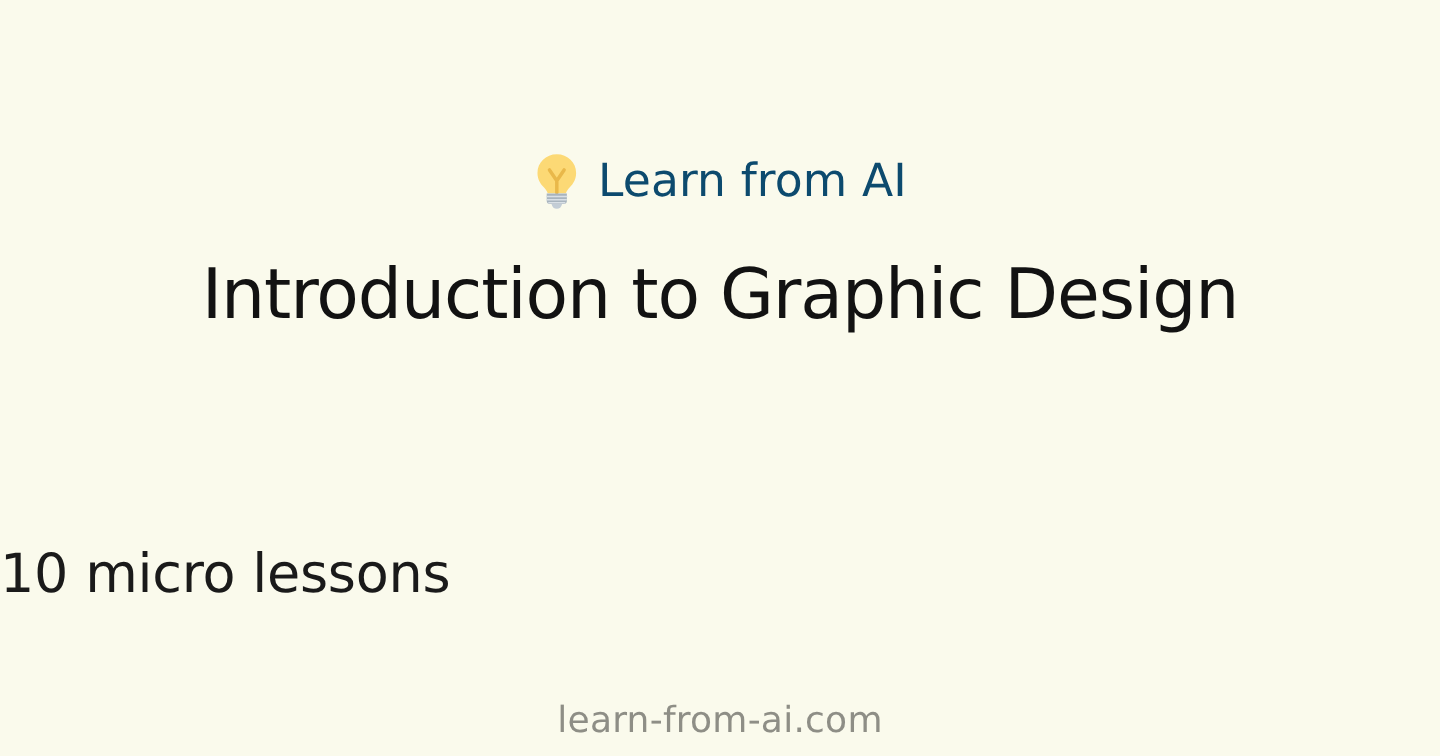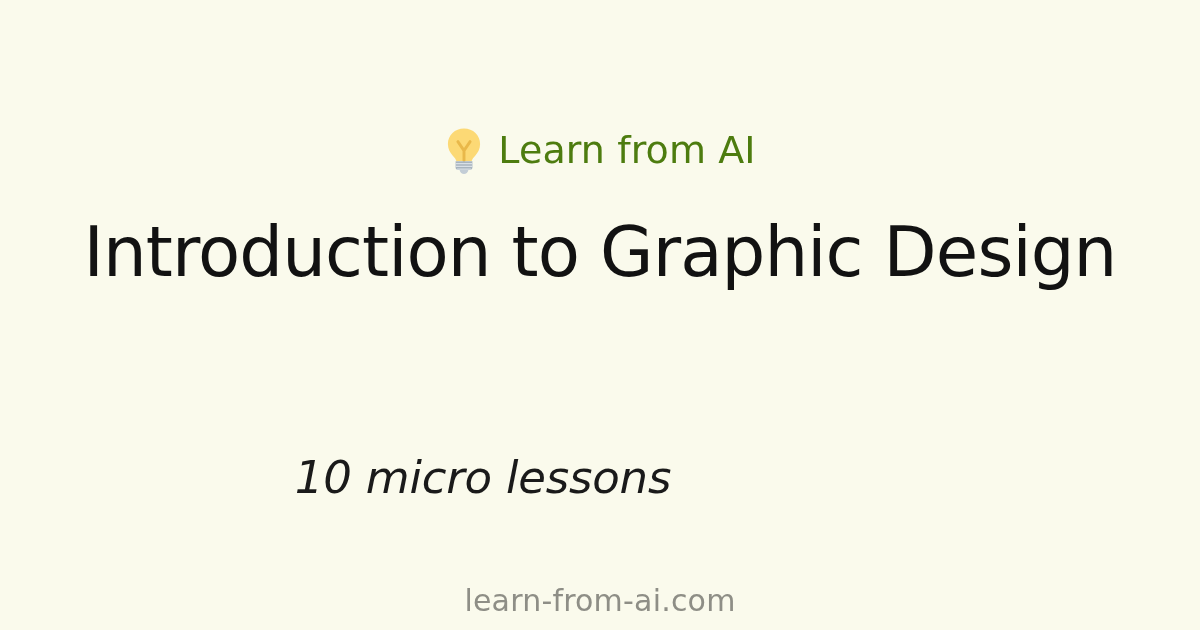--- a/index.html
+++ b/index.html
@@ -36,21 +36,21 @@
     display: flex;
     align-items: center;
     justify-content: center;
     gap: 14px;
     height: 62px;
   }
 
   .eyebrow-label {
     font-size: 38px;
     font-weight: 400;
-    color: #4d7c0f;
+    color: #0c4a6e;
     letter-spacing: 0.1px;
     line-height: 1;
     white-space: nowrap;
   }
 
   
   .bulb-icon {
     display: inline-block;
     width: 40px;
     height: 48px;
@@ -61,41 +61,40 @@
   .bulb-icon svg { display: block; width: 100%; height: 100%; }
 
   
   .headline {
     position: absolute;
     top: 212px;
     left: 0;
     width: 1200px;
     padding: 0 56px;
     text-align: center;
-    font-size: 69px;
+    font-size: 58px;
     font-weight: 400;
     line-height: 1.17;
     color: #121212;
     letter-spacing: -0.9px;
     word-wrap: break-word;
   }
 
   
   .subtitle {
     position: absolute;
     top: 451px;
     left: 0;
     width: 966px;
-    text-align: center;
+    text-align: left;
     font-size: 45px;
     font-weight: 400;
     line-height: 1.2;
     color: #1a1a1a;
     letter-spacing: -0.2px;
-    font-style: italic;
   }
 
   
   .footer {
     position: absolute;
     top: 583px;
     left: 0;
     width: 1200px;
     text-align: center;
     font-size: 30px;

